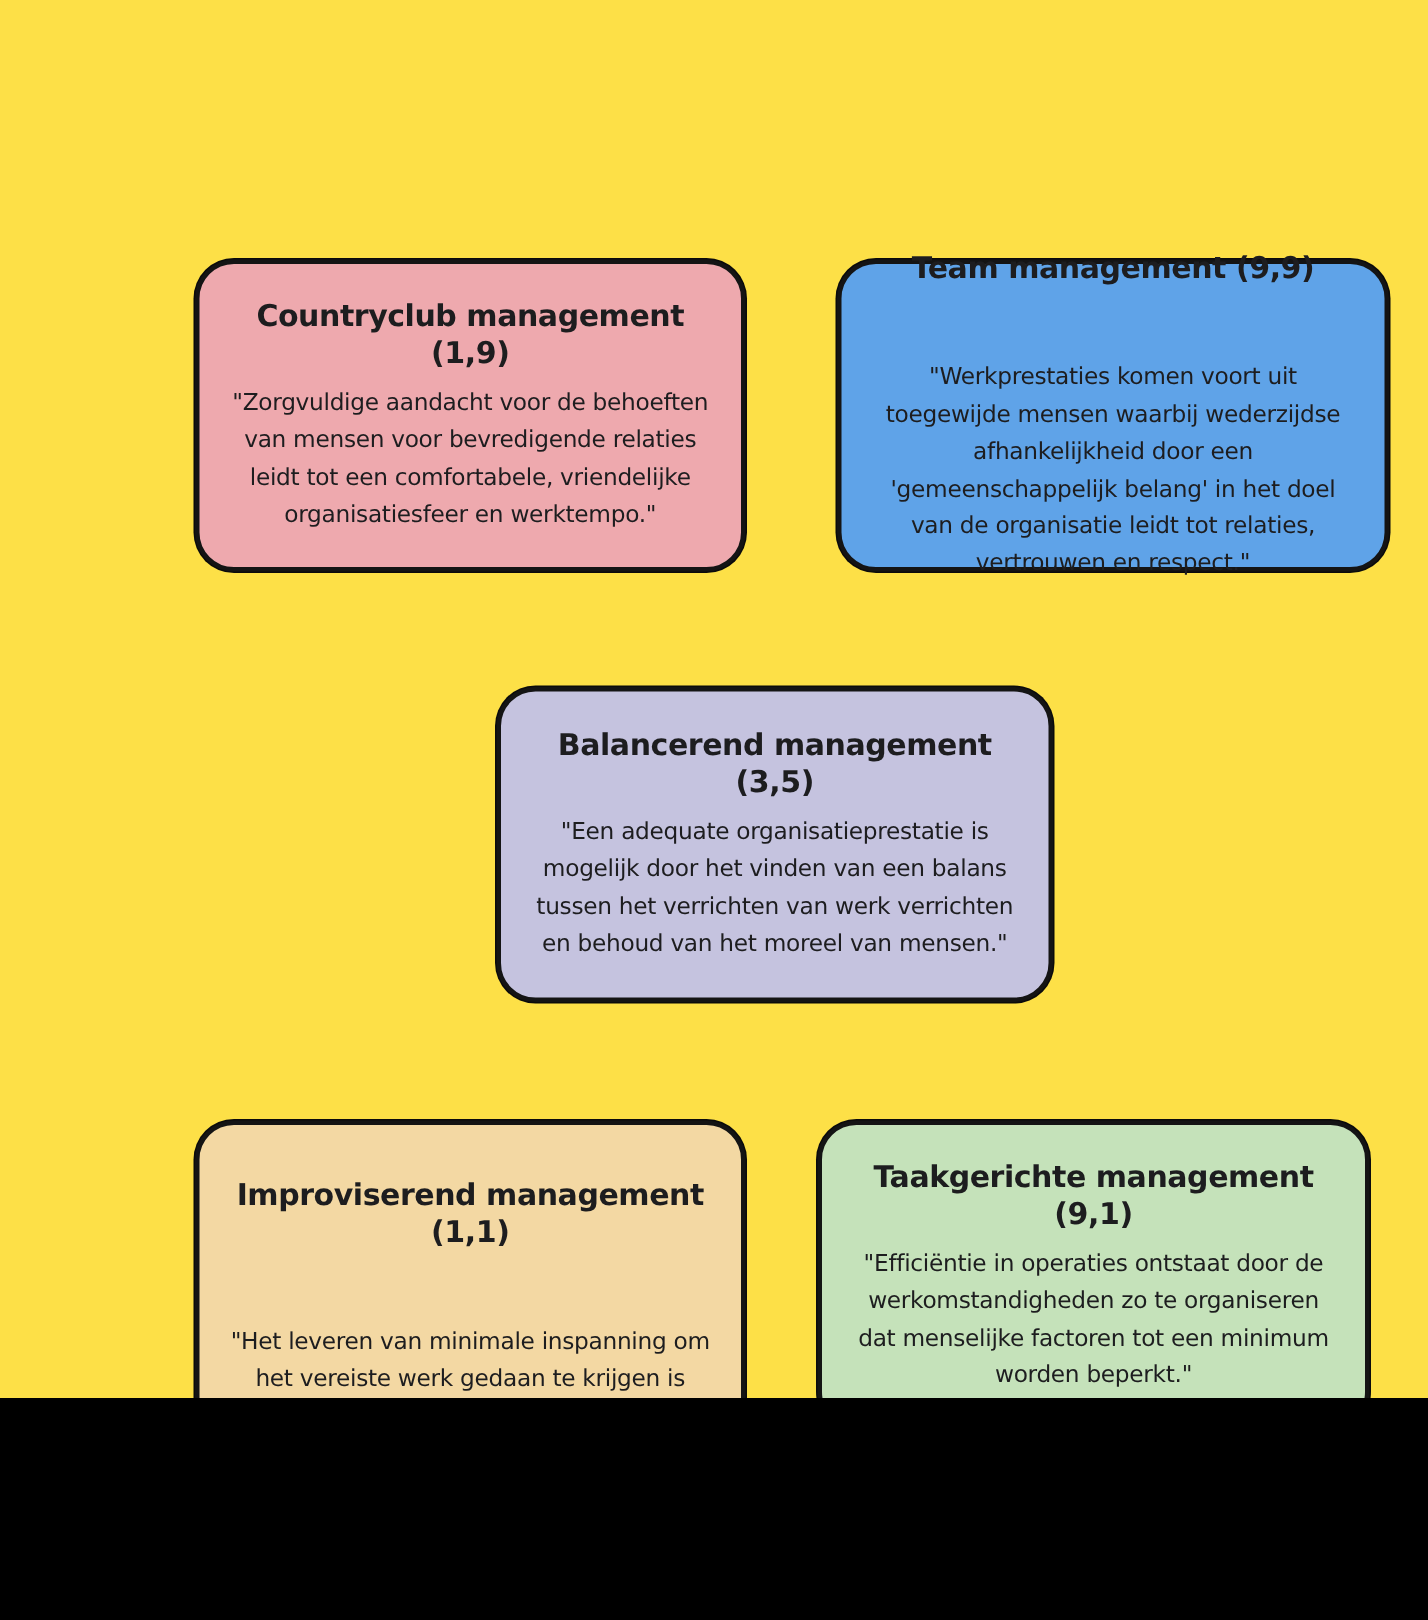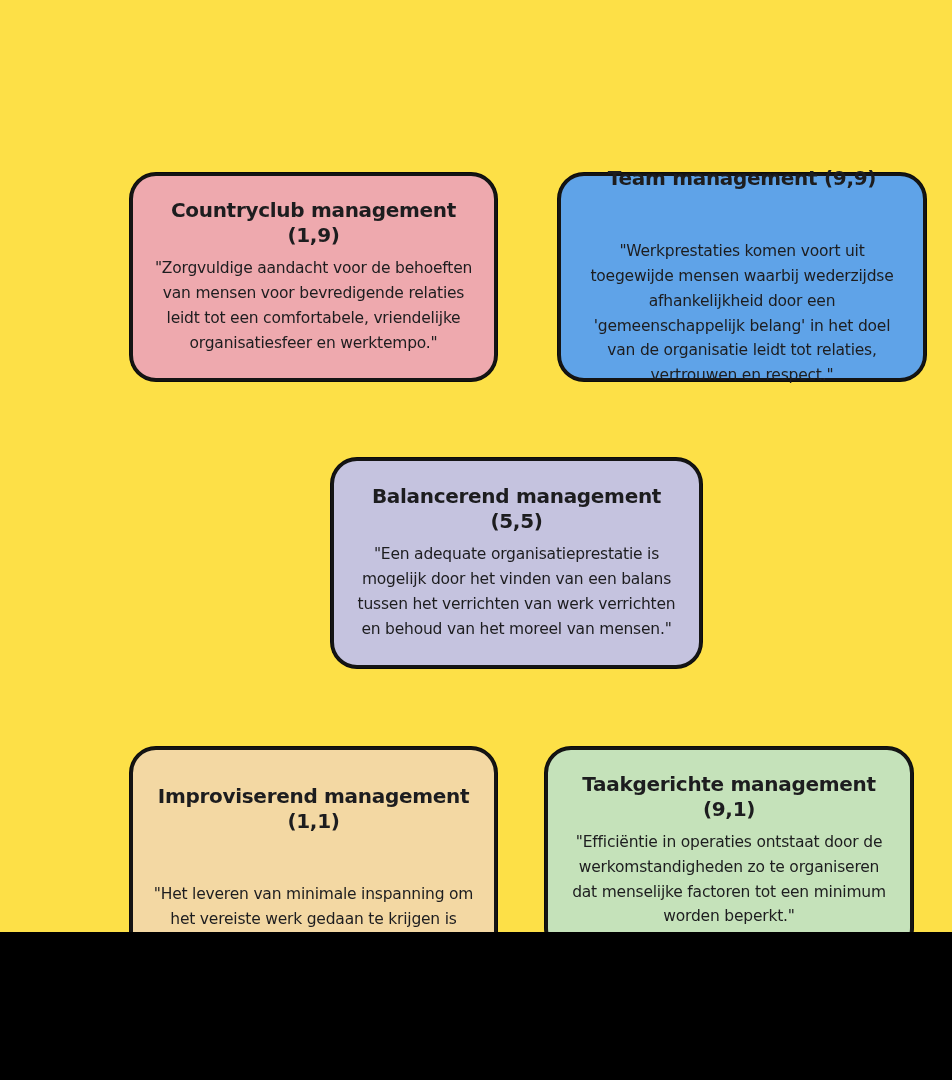--- a/index.html
+++ b/index.html
@@ -59,21 +59,21 @@
     <div class="box-title">Countryclub management (1,9)</div>
     <div class="box-body">"Zorgvuldige aandacht voor de behoeften van mensen voor bevredigende relaties leidt tot een comfortabele, vriendelijke organisatiesfeer en werktempo."</div>
   </div>
 
   <div class="box pos-team" style="background-color: rgb(95, 163, 232);">
     <div class="box-title">Team management (9,9)</div>
     <div class="box-body">"Werkprestaties komen voort uit toegewijde mensen waarbij wederzijdse afhankelijkheid door een 'gemeenschappelijk belang' in het doel van de organisatie leidt tot relaties, vertrouwen en respect."</div>
   </div>
 
   <div class="box pos-balancerend" style="background-color: rgb(197, 195, 223);">
-    <div class="box-title">Balancerend management (5,5)</div>
+    <div class="box-title">Balancerend management (3,5)</div>
     <div class="box-body">"Een adequate organisatieprestatie is mogelijk door het vinden van een balans tussen het verrichten van werk verrichten en behoud van het moreel van mensen."</div>
   </div>
 
   <div class="box pos-improviserend" style="background-color: rgb(243, 216, 163); gap: 40px;">
     <div class="box-title">Improviserend management (1,1)</div>
     <div class="box-body">"Het leveren van minimale inspanning om het vereiste werk gedaan te krijgen is passend om het lidmaatschap van de organisatie te behouden.”</div>
   </div>
 
   <div class="box pos-taakgerichte" style="background-color: rgb(197, 226, 186);">
     <div class="box-title">Taakgerichte management (9,1)</div>

